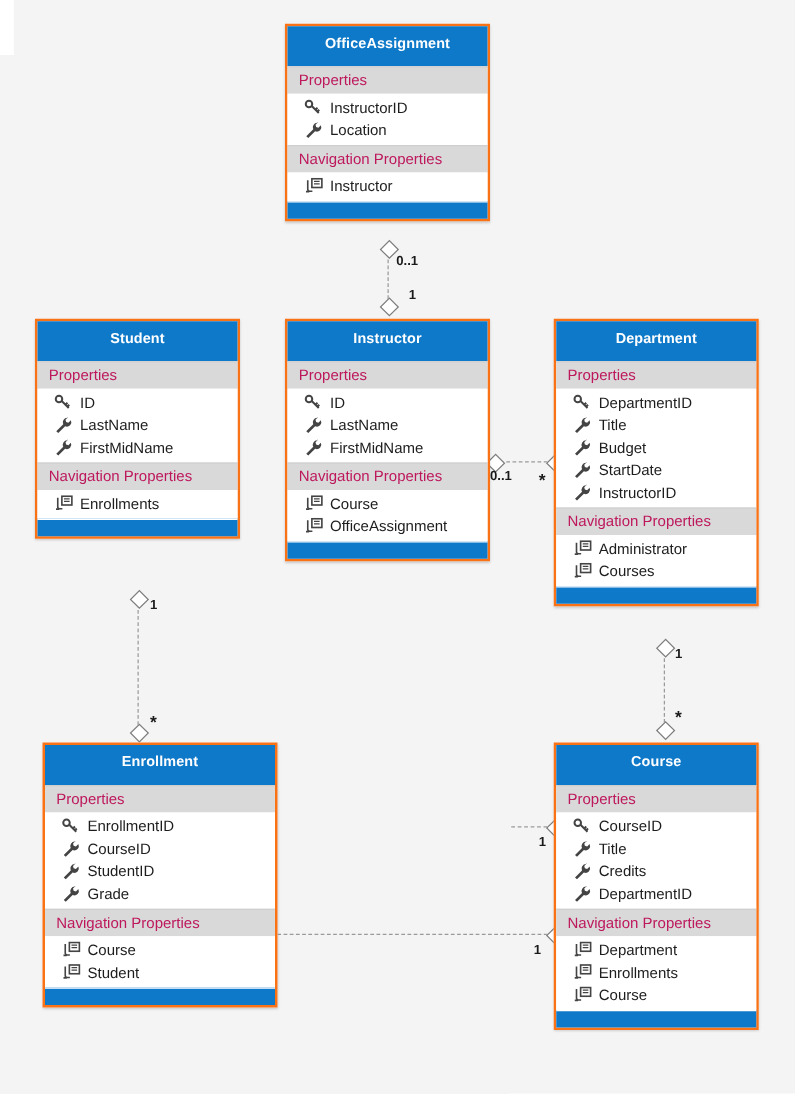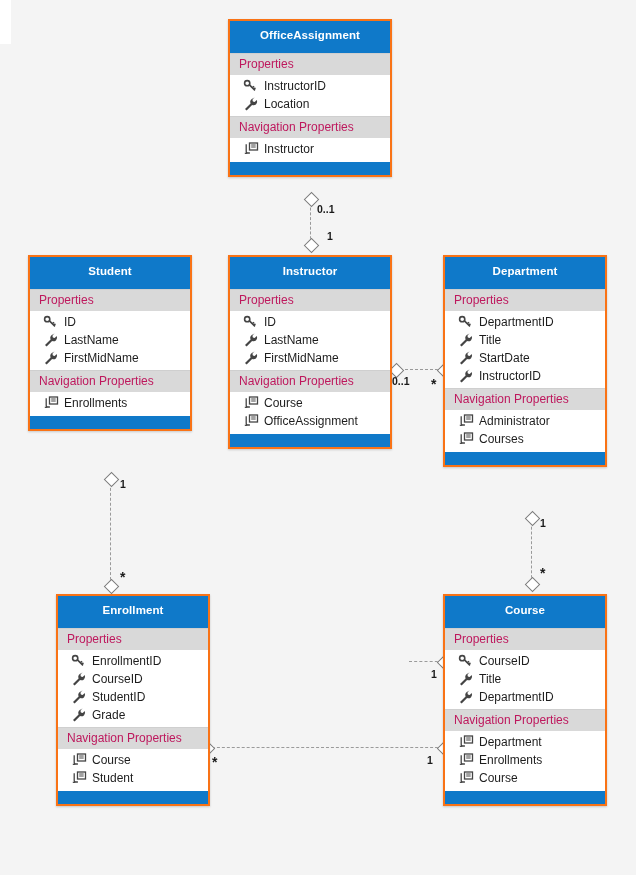--- a/index.html
+++ b/index.html
@@ -325,20 +325,28 @@
             </svg>
         </span>
         <span>Title</span>
       </div>
       <div class="prop">
         <span class="glyph">
           <svg width="16" height="14" viewBox="0 0 16 14">
               <path d="M10.8 1.2a3.6 3.6 0 0 0-3.2 5.2L2 11.9l1.6 1.5 5.5-5.4a3.6 3.6 0 0 0 4.6-4.9l-2 2-1.8-.5-.5-1.8 2-2a3.6 3.6 0 0 0-.6-.1z" fill="#444"></path>
             </svg>
         </span>
+        <span>Budget</span>
+      </div>
+      <div class="prop">
+        <span class="glyph">
+          <svg width="16" height="14" viewBox="0 0 16 14">
+              <path d="M10.8 1.2a3.6 3.6 0 0 0-3.2 5.2L2 11.9l1.6 1.5 5.5-5.4a3.6 3.6 0 0 0 4.6-4.9l-2 2-1.8-.5-.5-1.8 2-2a3.6 3.6 0 0 0-.6-.1z" fill="#444"></path>
+            </svg>
+        </span>
         <span>StartDate</span>
       </div>
       <div class="prop">
         <span class="glyph">
           <svg width="16" height="14" viewBox="0 0 16 14">
               <path d="M10.8 1.2a3.6 3.6 0 0 0-3.2 5.2L2 11.9l1.6 1.5 5.5-5.4a3.6 3.6 0 0 0 4.6-4.9l-2 2-1.8-.5-.5-1.8 2-2a3.6 3.6 0 0 0-.6-.1z" fill="#444"></path>
             </svg>
         </span>
         <span>InstructorID</span>
       </div>
@@ -364,21 +372,21 @@
               <path d="M3.2 2.2v7.2c0 1 .7 1.6 1.7 1.6h2" fill="none" stroke="#444" stroke-width="1.3"></path>
               <path d="M1.8 11.3h2.6" stroke="#444" stroke-width="1.3"></path>
             </svg>
         </span>
         <span>Courses</span>
       </div>
     </div>
     <div class="entity-footer"></div>
   </div>
 
-  <div class="entity" style="left:56px; top:594px; width:154px;">
+  <div class="entity" style="left:34px; top:594px; width:188px;">
     <div class="entity-header">Enrollment</div>
     <div class="section-title">Properties</div>
     <div class="prop-list">
       <div class="prop">
         <span class="glyph">
           <svg width="16" height="14" viewBox="0 0 16 14">
               <g fill="#444">
                 <circle cx="4.2" cy="4.2" r="2.6" fill="none" stroke="#444" stroke-width="1.6"></circle>
                 <path d="M6.2 5.6 L12 11.4 M9.4 8.8 L11 7.2 M11 10.2 L12.4 8.8" stroke="#444" stroke-width="1.6" fill="none"></path>
               </g>
@@ -461,20 +469,28 @@
             </svg>
         </span>
         <span>Title</span>
       </div>
       <div class="prop">
         <span class="glyph">
           <svg width="16" height="14" viewBox="0 0 16 14">
               <path d="M10.8 1.2a3.6 3.6 0 0 0-3.2 5.2L2 11.9l1.6 1.5 5.5-5.4a3.6 3.6 0 0 0 4.6-4.9l-2 2-1.8-.5-.5-1.8 2-2a3.6 3.6 0 0 0-.6-.1z" fill="#444"></path>
             </svg>
         </span>
+        <span>Credits</span>
+      </div>
+      <div class="prop">
+        <span class="glyph">
+          <svg width="16" height="14" viewBox="0 0 16 14">
+              <path d="M10.8 1.2a3.6 3.6 0 0 0-3.2 5.2L2 11.9l1.6 1.5 5.5-5.4a3.6 3.6 0 0 0 4.6-4.9l-2 2-1.8-.5-.5-1.8 2-2a3.6 3.6 0 0 0-.6-.1z" fill="#444"></path>
+            </svg>
+        </span>
         <span>DepartmentID</span>
       </div>
     </div>
     <div class="section-title">Navigation Properties</div>
     <div class="prop-list">
       <div class="prop">
         <span class="glyph">
           <svg width="16" height="14" viewBox="0 0 16 14">
               <rect x="6.5" y="1" width="8" height="7" fill="none" stroke="#444" stroke-width="1.3"></rect>
               <path d="M8.2 3h4.5M8.2 5h4.5" stroke="#444" stroke-width="1"></path>

